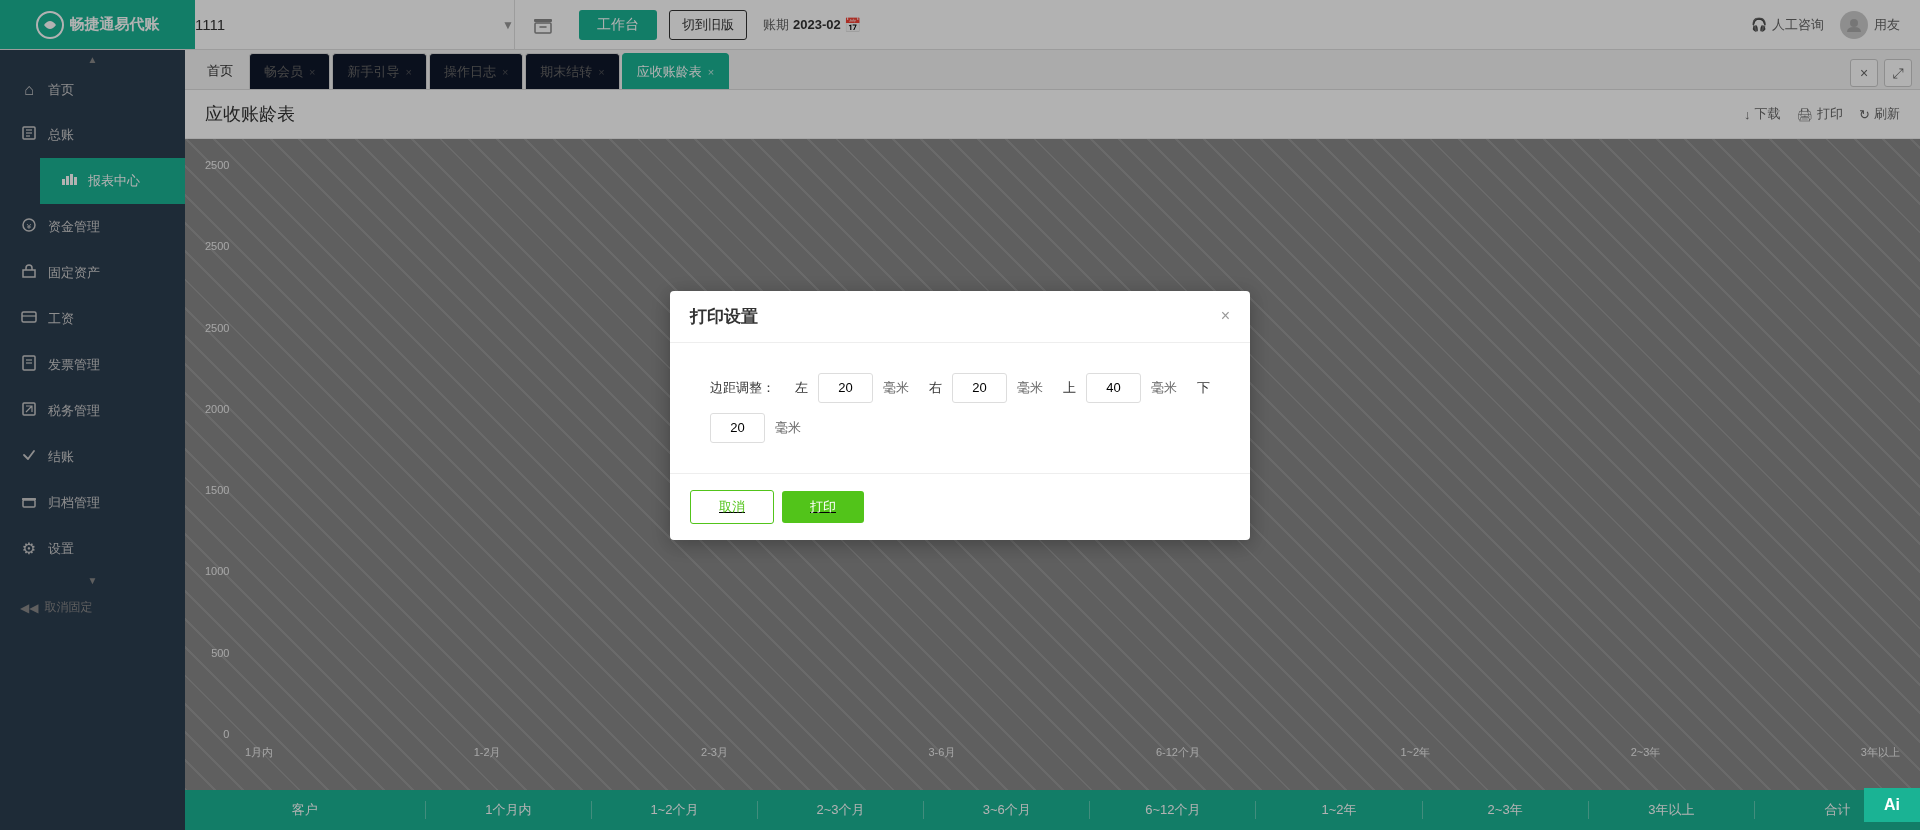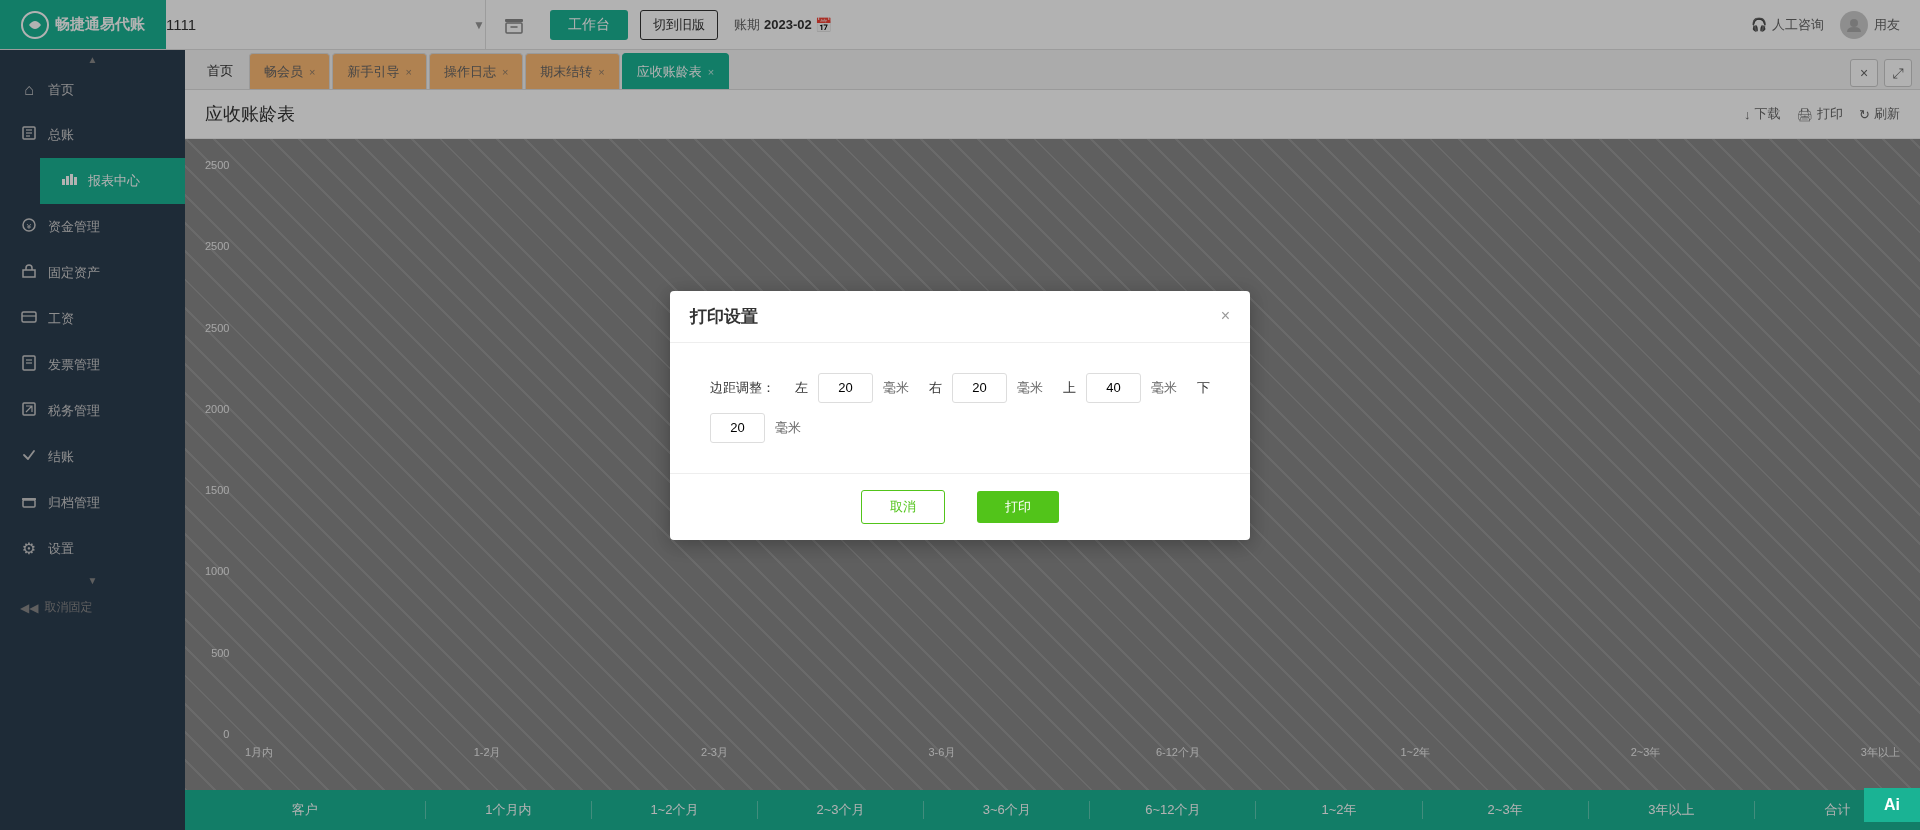--- a/index.html
+++ b/index.html
@@ -1,20 +1,20 @@
 <!DOCTYPE html>
 <html><head>
   <meta charset="utf-8">
   <style>
     * { box-sizing: border-box; margin: 0; padding: 0; }
     body { font-family: 'Microsoft YaHei', Arial, sans-serif; font-size: 13px; background: #f0f0f0; width: 1920px; height: 830px; overflow: hidden; display: flex; flex-direction: column; }
 
     
     .header { height: 50px; background: #fff; display: flex; align-items: center; border-bottom: 1px solid #e0e0e0; flex-shrink: 0; }
-    .logo-area { width: 166px; background: #1ab394; height: 100%; display: flex; align-items: center; justify-content: center; color: #fff; font-size: 15px; font-weight: bold; flex-shrink: 0; }
+    .logo-area { width: 195px; background: #1ab394; height: 100%; display: flex; align-items: center; justify-content: center; color: #fff; font-size: 15px; font-weight: bold; flex-shrink: 0; }
     .logo-icon { width: 28px; height: 28px; margin-right: 6px; }
     .company-selector { display: flex; align-items: center; padding: 0 0; border-right: 1px solid #e0e0e0; height: 100%; min-width: 320px; }
     .company-name { font-size: 15px; color: #333; flex: 1; }
     .dropdown-icon { color: #999; font-size: 12px; margin-left: 8px; cursor: pointer; }
     .archive-icon-btn { width: 40px; height: 40px; display: flex; align-items: center; justify-content: center; margin: 0 8px; cursor: pointer; color: #666; font-size: 18px; }
     .workbench-btn { background: #1ab394; color: #fff; border: none; border-radius: 3px; padding: 6px 18px; font-size: 14px; cursor: pointer; margin: 0 8px; }
     .switch-old-btn { border: 1px solid #333; background: #fff; color: #333; border-radius: 3px; padding: 5px 12px; font-size: 13px; cursor: pointer; margin: 0 4px; }
     .period-label { color: #666; margin-left: 12px; font-size: 13px; }
     .period-value { color: #333; font-size: 13px; margin-left: 4px; font-weight: bold; }
     .period-calendar { color: #666; margin-left: 4px; cursor: pointer; font-size: 14px; }
@@ -32,21 +32,21 @@
     .sidebar-item.active { background: #1ab394; color: #fff; margin-left: 40px; }
     .sidebar-item .icon { font-size: 16px; width: 18px; text-align: center; }
     .sidebar-scroll-up, .sidebar-scroll-down { height: 18px; background: #2c3e50; display: flex; align-items: center; justify-content: center; color: #888; cursor: pointer; font-size: 10px; }
     .sidebar-bottom { padding: 10px 20px; color: #888; font-size: 12px; display: flex; align-items: center; gap: 6px; cursor: pointer; }
 
     
     .content-area { flex: 1; display: flex; flex-direction: column; overflow: hidden; background: #f5f5f5; }
 
     
     .tab-bar { height: 40px; background: #f5f5f5; display: flex; align-items: flex-end; border-bottom: 1px solid #ddd; flex-shrink: 0; padding-left: 8px; }
-    .tab { height: 36px; display: flex; align-items: center; padding: 0 14px; background: #fdba74; border: 1px solid #ddd; border-bottom: none; border-radius: 4px 4px 0 0; margin-right: 2px; cursor: pointer; font-size: 13px; color: #666; gap: 6px; }
+    .tab { height: 36px; display: flex; align-items: center; padding: 0 14px; background: #0f172a; border: 1px solid #ddd; border-bottom: none; border-radius: 4px 4px 0 0; margin-right: 2px; cursor: pointer; font-size: 13px; color: #666; gap: 6px; }
     .tab.active { background: #1ab394; color: #fff; border-color: #1ab394; }
     .tab .close-icon { font-size: 11px; opacity: 0.7; cursor: pointer; }
     .tab.active .close-icon { color: #fff; }
     .tab-home { background: #f5f5f5; border: none; color: #333; }
     .tab-actions { margin-left: auto; display: flex; align-items: center; padding-right: 8px; gap: 6px; padding-bottom: 2px; }
     .tab-action-btn { width: 28px; height: 28px; border: 1px solid #ccc; border-radius: 3px; background: #fff; cursor: pointer; display: flex; align-items: center; justify-content: center; color: #666; font-size: 14px; }
 
     
     .page-content { flex: 1; overflow: hidden; position: relative; background: #ccc; }
     .page-inner { background: #fff; margin: 0; width: 100%; height: 100%; display: flex; flex-direction: column; }
@@ -70,21 +70,21 @@
     .modal { background: #fff; border-radius: 4px; width: 580px; box-shadow: 0 4px 20px rgba(0,0,0,0.3); overflow: hidden; }
     .modal-header { display: flex; align-items: center; justify-content: space-between; padding: 14px 20px; border-bottom: 1px solid #eee; }
     .modal-title { font-size: 17px; color: #333; font-weight: bold; }
     .modal-close { cursor: pointer; color: #999; font-size: 16px; }
     .modal-body { padding: 30px 40px; }
     .margin-row { display: flex; align-items: center; gap: 10px; flex-wrap: wrap; }
     .margin-label { color: #333; font-size: 13px; text-align: center; }
     .margin-direction { color: #333; font-size: 13px; margin-left: 10px; }
     .margin-input { width: 55px; height: 30px; border: 1px solid #ddd; border-radius: 3px; text-align: center; font-size: 13px; padding: 0 6px; outline: none; }
     .margin-unit { color: #666; font-size: 13px; }
-    .modal-footer { display: flex; align-items: center; justify-content: center; padding: 16px 20px; gap: 32px; border-top: 1px solid #eee; }
+    .modal-footer { display: flex; align-items: center; justify-content: flex-start; padding: 16px 20px; gap: 8px; border-top: 1px solid #eee; text-decoration: underline; }
     .btn-cancel { border: 1px solid #52c41a; color: #52c41a; background: #fff; border-radius: 3px; padding: 7px 28px; font-size: 13px; cursor: pointer; }
     .btn-print { background: #52c41a; color: #fff; border: none; border-radius: 3px; padding: 7px 28px; font-size: 13px; cursor: pointer; }
 
     
     .ai-badge { position: fixed; bottom: 8px; right: 0; background: #1ab394; color: #fff; padding: 8px 20px; font-size: 16px; font-weight: bold; z-index: 2000; }
   </style>
 </head>
 <body>
 
 <div class="header">

